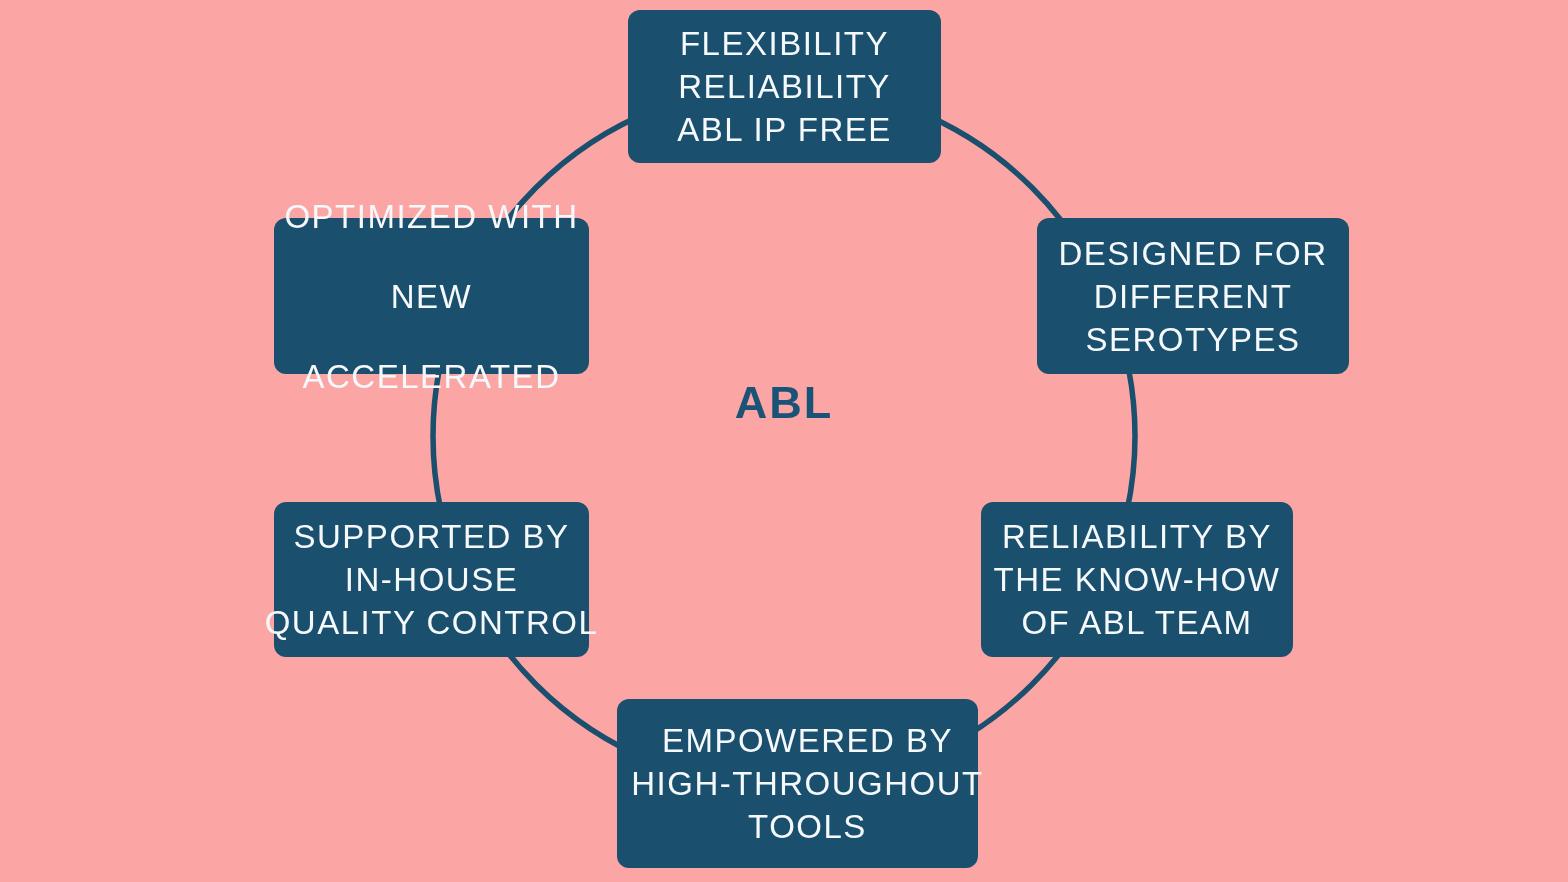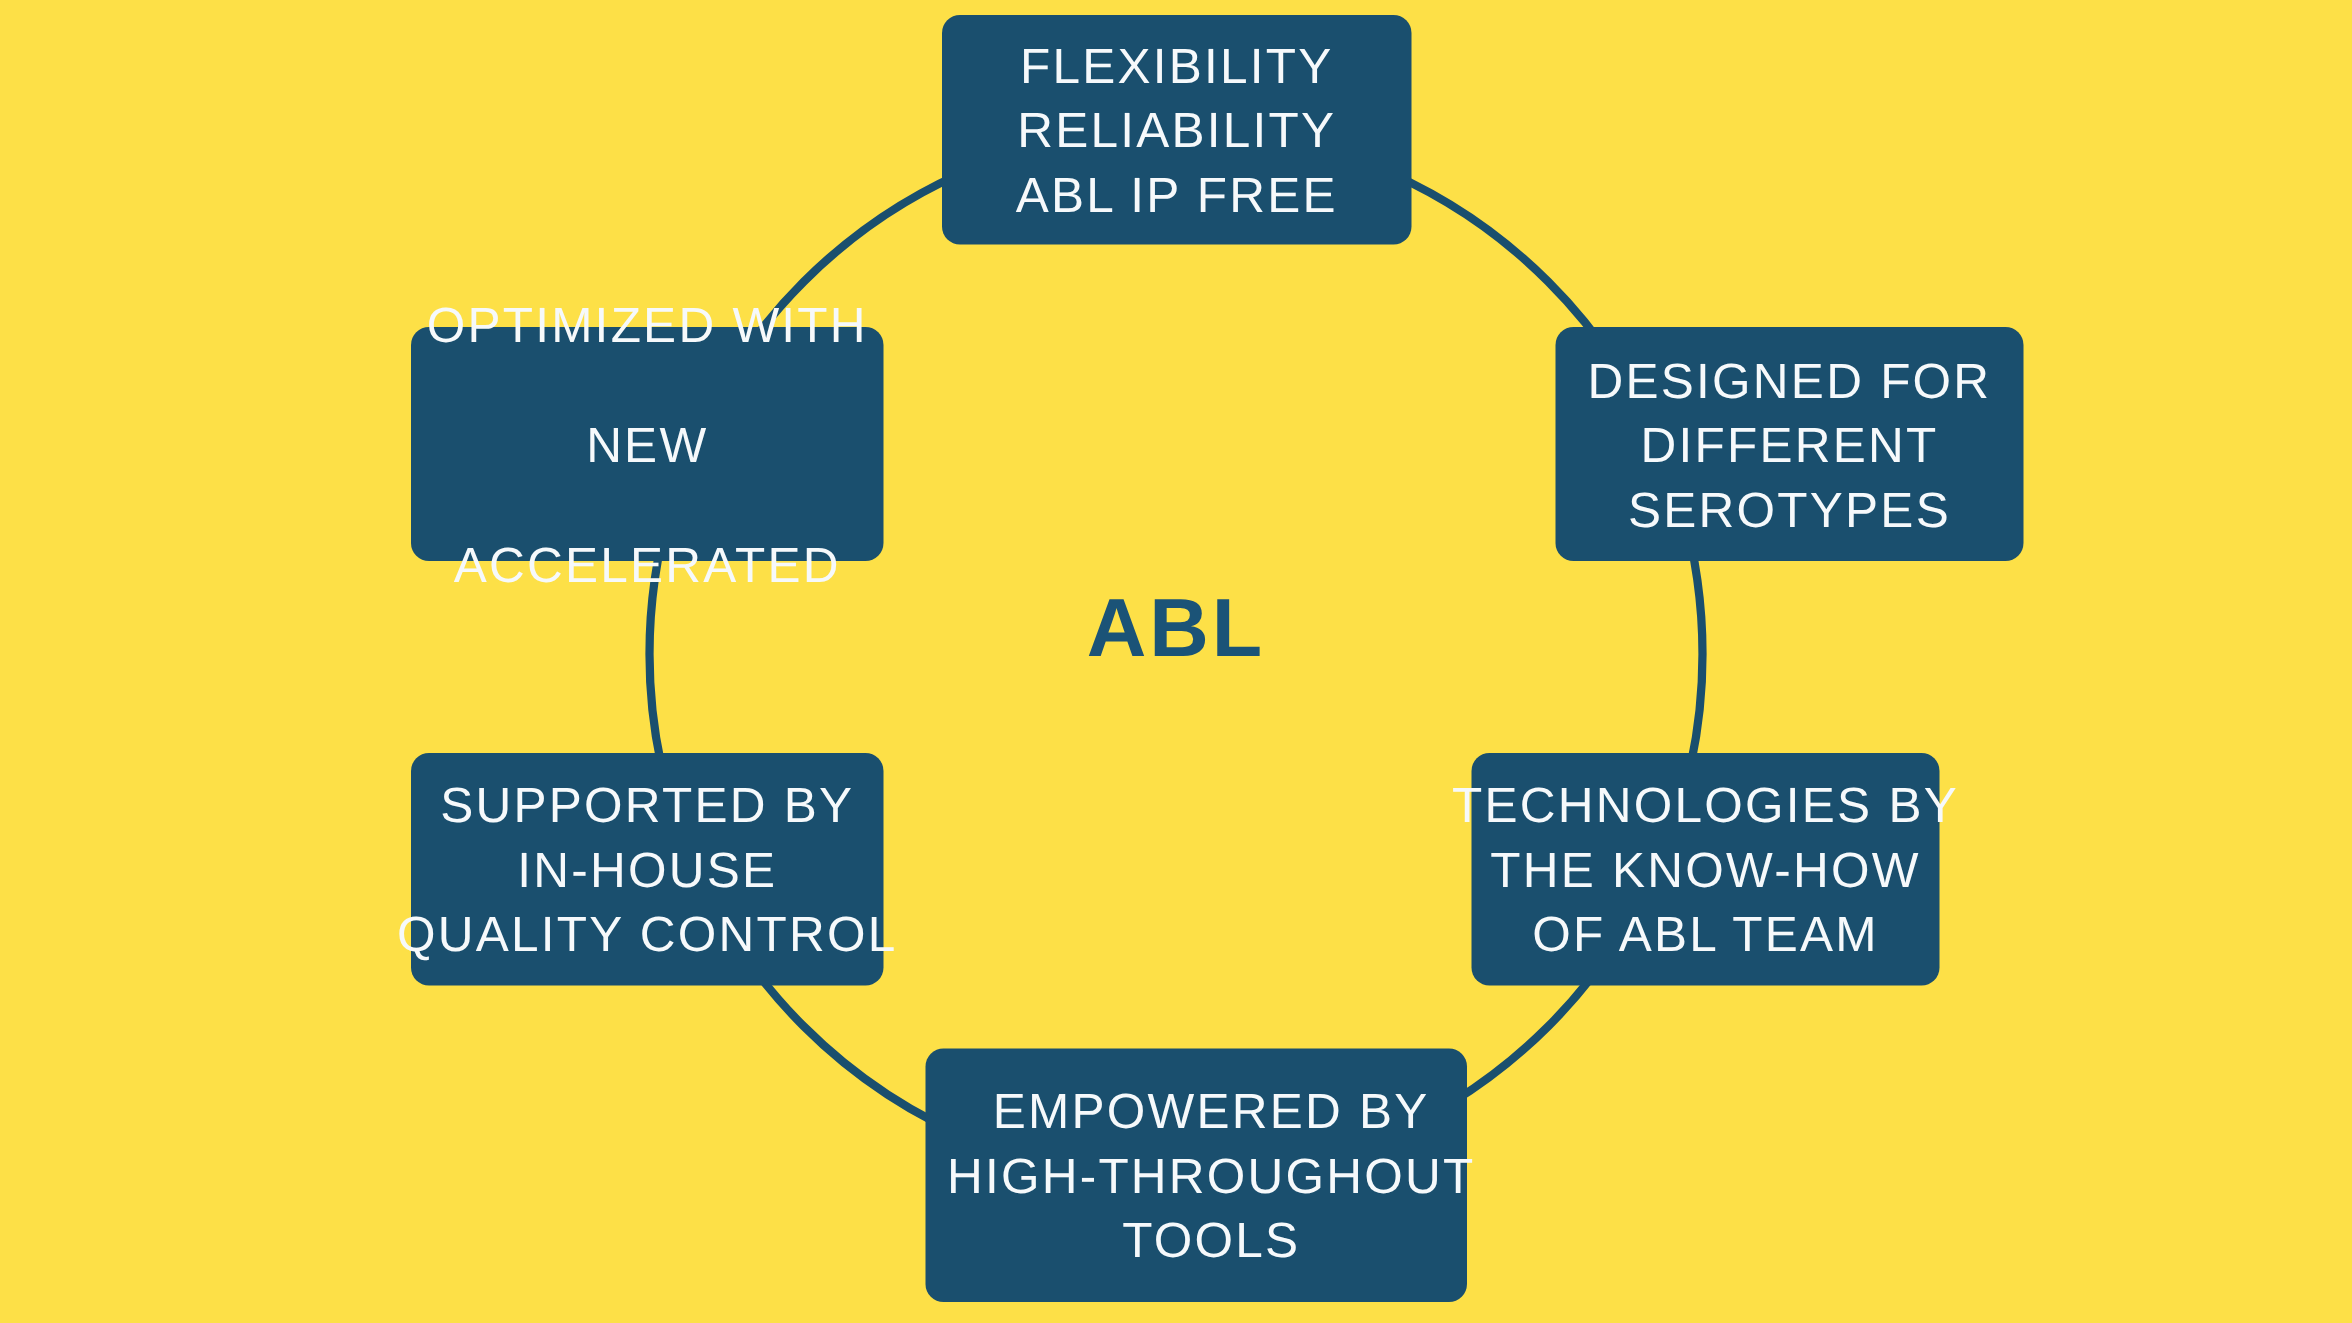--- a/index.html
+++ b/index.html
@@ -5,21 +5,21 @@
   html, body {
     margin: 0;
     padding: 0;
     background: #ffffff;
     font-family: "Liberation Sans", sans-serif;
   }
   .canvas {
     position: relative;
     width: 1568px;
     height: 882px;
-    background: #fde047;
+    background: #fca5a5;
     overflow: hidden;
   }
   .circle-svg {
     position: absolute;
     left: 0;
     top: 0;
     width: 1568px;
     height: 882px;
   }
   .circle-svg circle {
@@ -52,24 +52,23 @@
   .node-bottom-left  { left: 274px; top: 502px; width: 315px; height: 155px; }
   .node-top-left     { left: 274px; top: 218px; width: 315px; height: 156px; gap: 37px; }
   .center-title {
     position: absolute;
     left: 534px;
     top: 372px;
     width: 500px;
     text-align: center;
     color: #1b5377;
     font-weight: 700;
-    font-size: 55px;
+    font-size: 45px;
     line-height: 61px;
     letter-spacing: 2px;
-    margin-top: 16px;
   }
   .center-title .line {
     white-space: nowrap;
   }
 </style>
 </head>
 <body>
 
 <div class="canvas">
 
@@ -83,21 +82,21 @@
     <div class="line">ABL IP FREE</div>
   </div>
 
   <div class="node node-top-right">
     <div class="line">DESIGNED FOR</div>
     <div class="line">DIFFERENT</div>
     <div class="line">SEROTYPES</div>
   </div>
 
   <div class="node node-bottom-right">
-    <div class="line">TECHNOLOGIES BY</div>
+    <div class="line">RELIABILITY BY</div>
     <div class="line">THE KNOW-HOW</div>
     <div class="line">OF ABL TEAM</div>
   </div>
 
   <div class="node node-bottom">
     <div class="line">EMPOWERED BY</div>
     <div class="line">HIGH-THROUGHOUT</div>
     <div class="line">TOOLS</div>
   </div>
 

